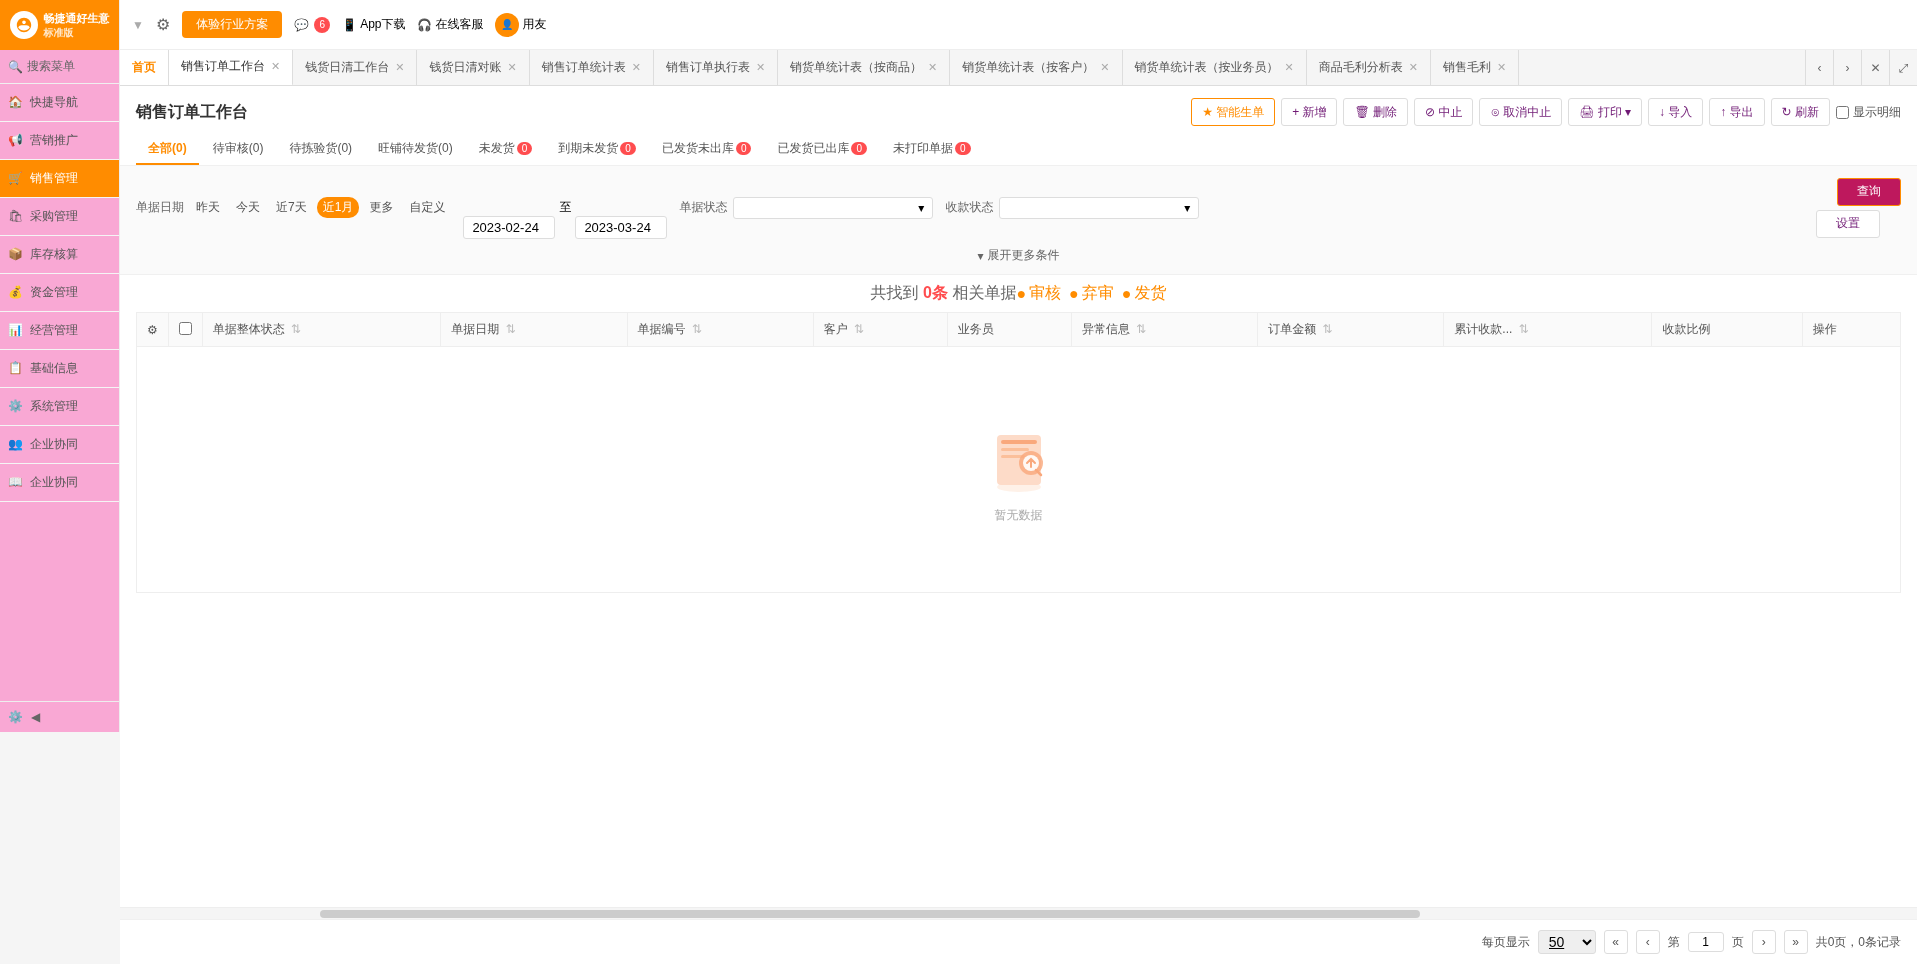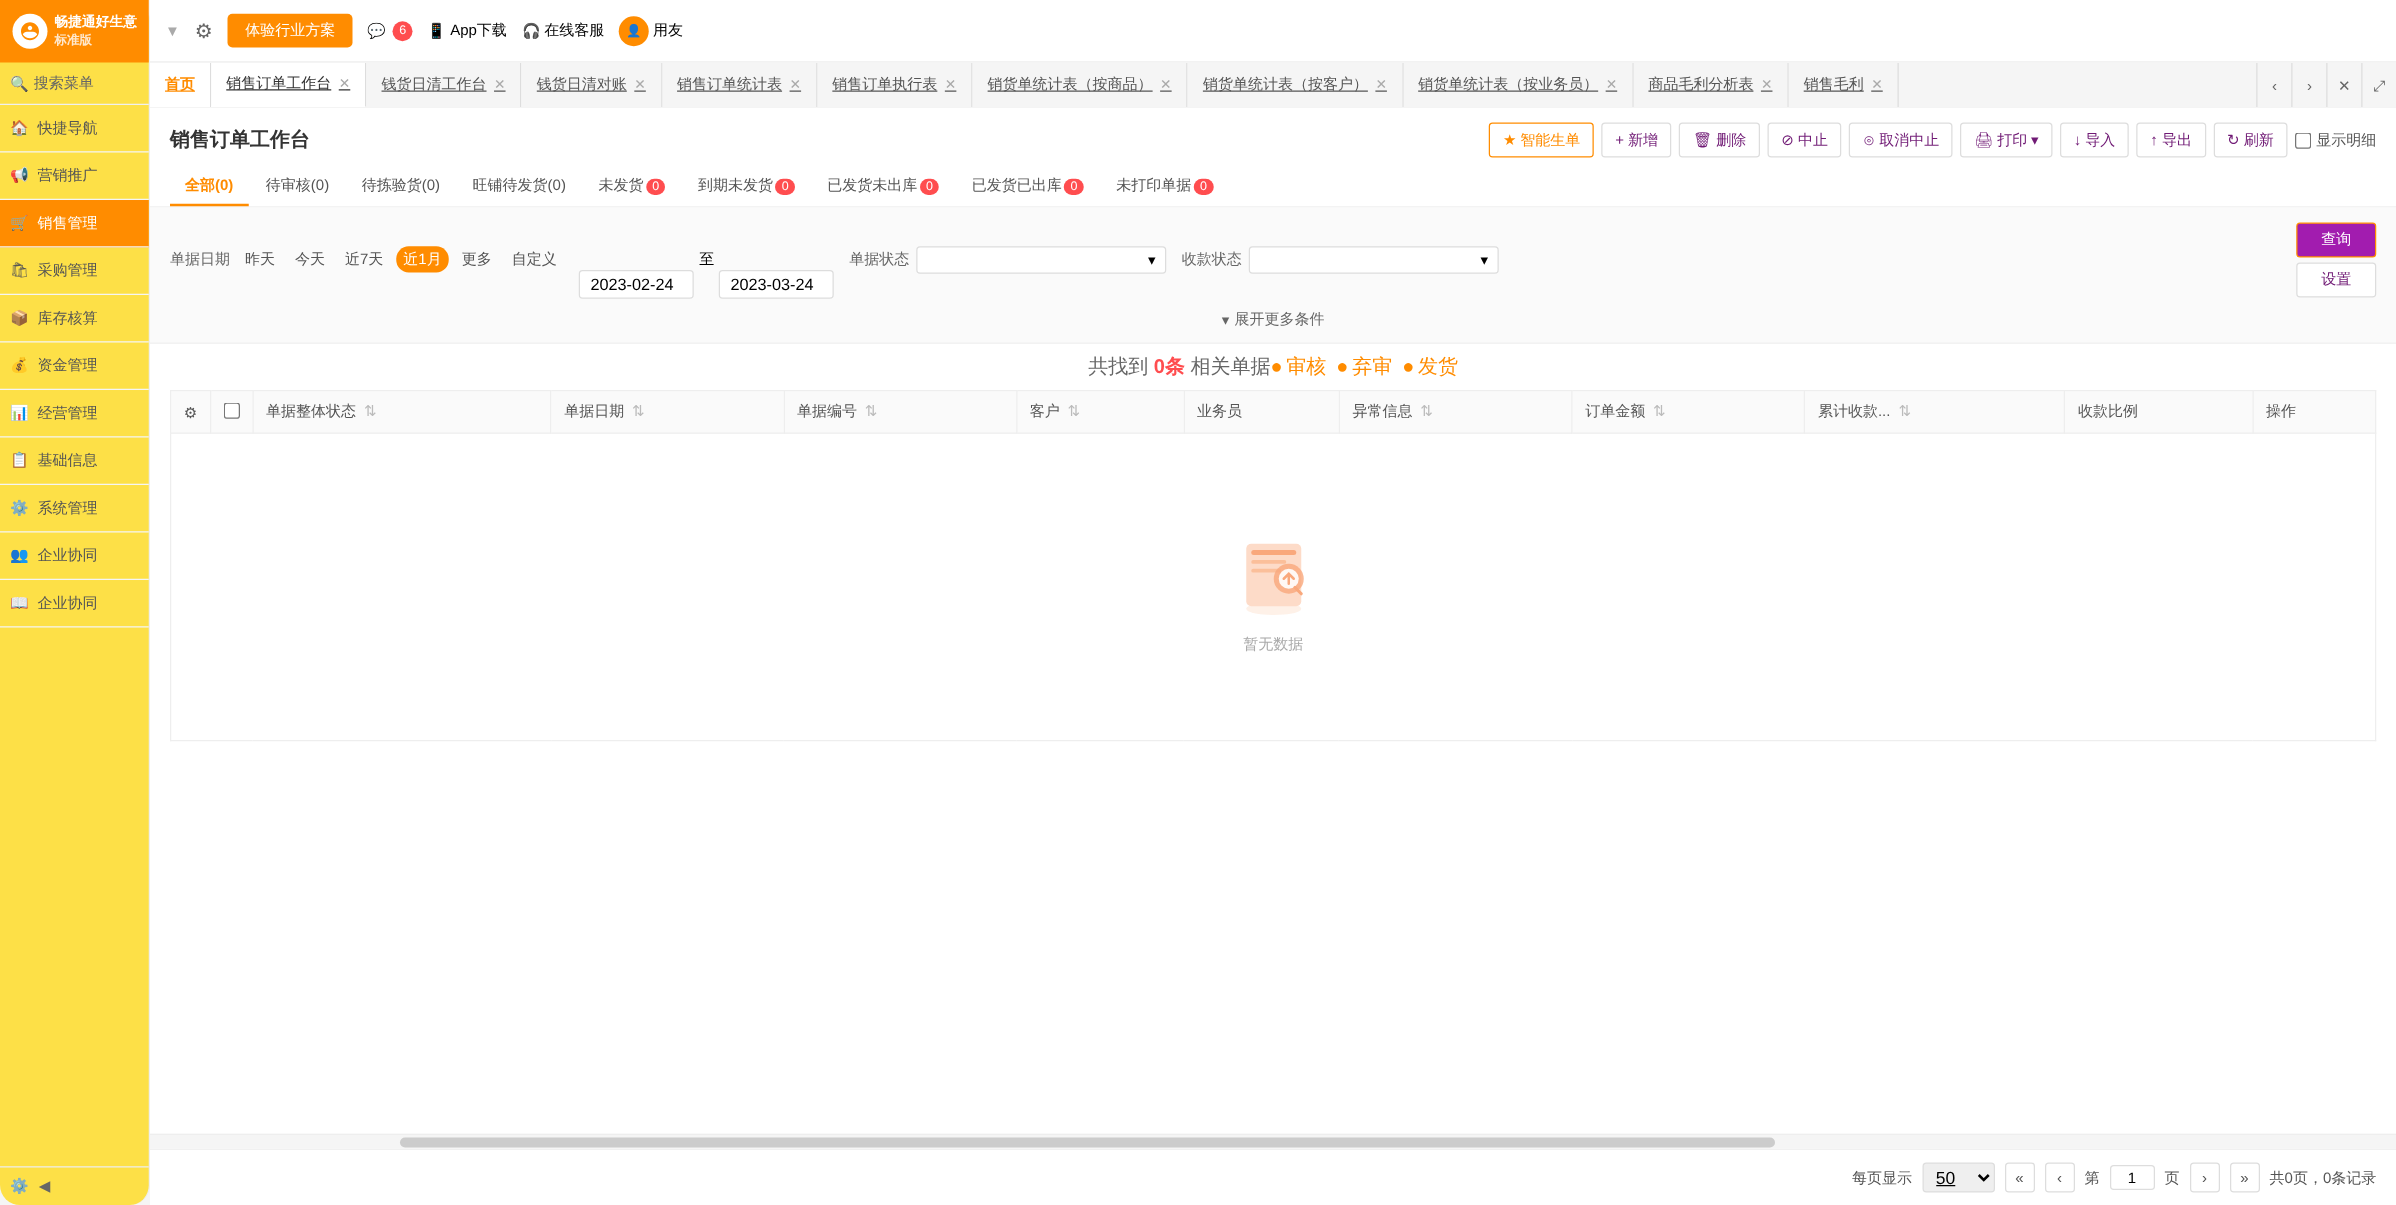--- a/index.html
+++ b/index.html
@@ -1,19 +1,19 @@
 <!DOCTYPE html>
 <html><head>
   <meta charset="utf-8">
   <style>
     * { box-sizing: border-box; margin: 0; padding: 0; }
     body { font-family: 'Microsoft YaHei', Arial, sans-serif; font-size: 12px; background: #f5f5f5; overflow: hidden; height: 964px; display: flex; }
 
     
-    .sidebar { width: 120px; background: #fde047; display: flex; flex-direction: column; border-right: 1px solid #eee; flex-shrink: 0; height: 964px; border-radius: 16px; }
+    .sidebar { width: 120px; background: #f9a8d4; display: flex; flex-direction: column; border-right: 1px solid #eee; flex-shrink: 0; height: 732px; }
     .sidebar-logo { height: 50px; background: #ff8c00; display: flex; align-items: center; justify-content: center; gap: 6px; color: white; font-size: 13px; font-weight: bold; }
     .sidebar-logo-icon { width: 28px; height: 28px; background: white; border-radius: 50%; display: flex; align-items: center; justify-content: center; }
     .sidebar-logo-icon svg { width: 18px; height: 18px; }
     .sidebar-logo-text { display: flex; flex-direction: column; font-size: 11px; line-height: 1.3; }
     .sidebar-search { padding: 8px; display: flex; align-items: center; gap: 4px; color: #666; font-size: 12px; border-bottom: 1px solid #f0f0f0; cursor: pointer; }
     .sidebar-nav-item { padding: 10px 8px; display: flex; align-items: center; gap: 6px; color: #555; cursor: pointer; font-size: 12px; border-bottom: 1px solid #f5f5f5; }
     .sidebar-nav-item.active { background: #ff8c00; color: white; }
     .sidebar-nav-item .nav-icon { width: 16px; height: 16px; flex-shrink: 0; }
     .sidebar-bottom { margin-top: auto; padding: 8px; display: flex; align-items: center; gap: 8px; border-top: 1px solid #eee; }
 
@@ -22,34 +22,34 @@
 
     
     .topbar { height: 50px; background: white; display: flex; align-items: center; padding: 0 12px; border-bottom: 1px solid #eee; gap: 12px; }
     .topbar-btn-solution { background: #ff8c00; color: white; border: none; padding: 5px 14px; border-radius: 4px; cursor: pointer; font-size: 12px; }
     .topbar-badge { background: #ff4d4f; color: white; border-radius: 50%; width: 16px; height: 16px; font-size: 10px; display: inline-flex; align-items: center; justify-content: center; margin-left: 2px; }
     .topbar-action-item { display: flex; align-items: center; gap: 3px; cursor: pointer; }
     .user-avatar { width: 24px; height: 24px; background: #ff8c00; border-radius: 50%; display: flex; align-items: center; justify-content: center; color: white; font-size: 10px; }
 
     
     .tabbar { height: 36px; background: #f5f5f5; display: flex; align-items: center; border-bottom: 1px solid #ddd; overflow-x: hidden; }
-    .tab-item { height: 36px; display: flex; align-items: center; padding: 0 12px; font-size: 12px; color: #555; cursor: pointer; border-right: 1px solid #ddd; white-space: nowrap; background: #f5f5f5; gap: 4px; flex-shrink: 0; text-decoration: underline; }
+    .tab-item { height: 36px; display: flex; align-items: center; padding: 0 12px; font-size: 12px; color: #555; cursor: pointer; border-right: 1px solid #ddd; white-space: nowrap; background: #f5f5f5; gap: 4px; flex-shrink: 0; }
     .tab-item.active { background: white; color: #333; border-bottom: 2px solid white; }
     .tab-item.home { background: white; color: #ff8c00; font-weight: bold; }
     .tab-close { color: #aaa; font-size: 11px; margin-left: 2px; }
     .tab-nav-btns { display: flex; align-items: center; margin-left: auto; }
     .tab-nav-btn { width: 28px; height: 36px; display: flex; align-items: center; justify-content: center; cursor: pointer; border-left: 1px solid #ddd; color: #666; }
 
     
     .content { flex: 1; background: white; overflow-y: auto; display: flex; flex-direction: column; }
     .content-header { padding: 12px 16px 0; display: flex; align-items: center; justify-content: space-between; }
     .content-title { font-size: 16px; font-weight: bold; color: #333; }
     .toolbar { display: flex; align-items: center; gap: 6px; flex-wrap: wrap; }
     .btn { height: 28px; padding: 0 10px; border: 1px solid #ddd; border-radius: 3px; cursor: pointer; font-size: 12px; background: white; color: #701a75; display: flex; align-items: center; gap: 3px; }
-    .btn-primary { background: #a21caf; color: white; border-color: #ff8c00; }
+    .btn-primary { background: #be185d; color: white; border-color: #ff8c00; margin-left: 21px; }
     .btn-smart { background: white; border: 1px solid #ff8c00; color: #ff8c00; }
 
     
     .filter-tabs { display: flex; align-items: center; padding: 8px 16px 0; gap: 2px; border-bottom: 1px solid #f0f0f0; }
     .filter-tab { padding: 6px 12px; font-size: 12px; color: #555; cursor: pointer; border-bottom: 2px solid transparent; }
     .filter-tab.active { color: #ff8c00; border-bottom: 2px solid #ff8c00; font-weight: bold; }
     .filter-tab-badge { background: #ff4d4f; color: white; border-radius: 8px; padding: 1px 5px; font-size: 10px; margin-left: 2px; }
 
     
     .search-area { padding: 10px 16px; background: #fafafa; border-bottom: 1px solid #f0f0f0; }

